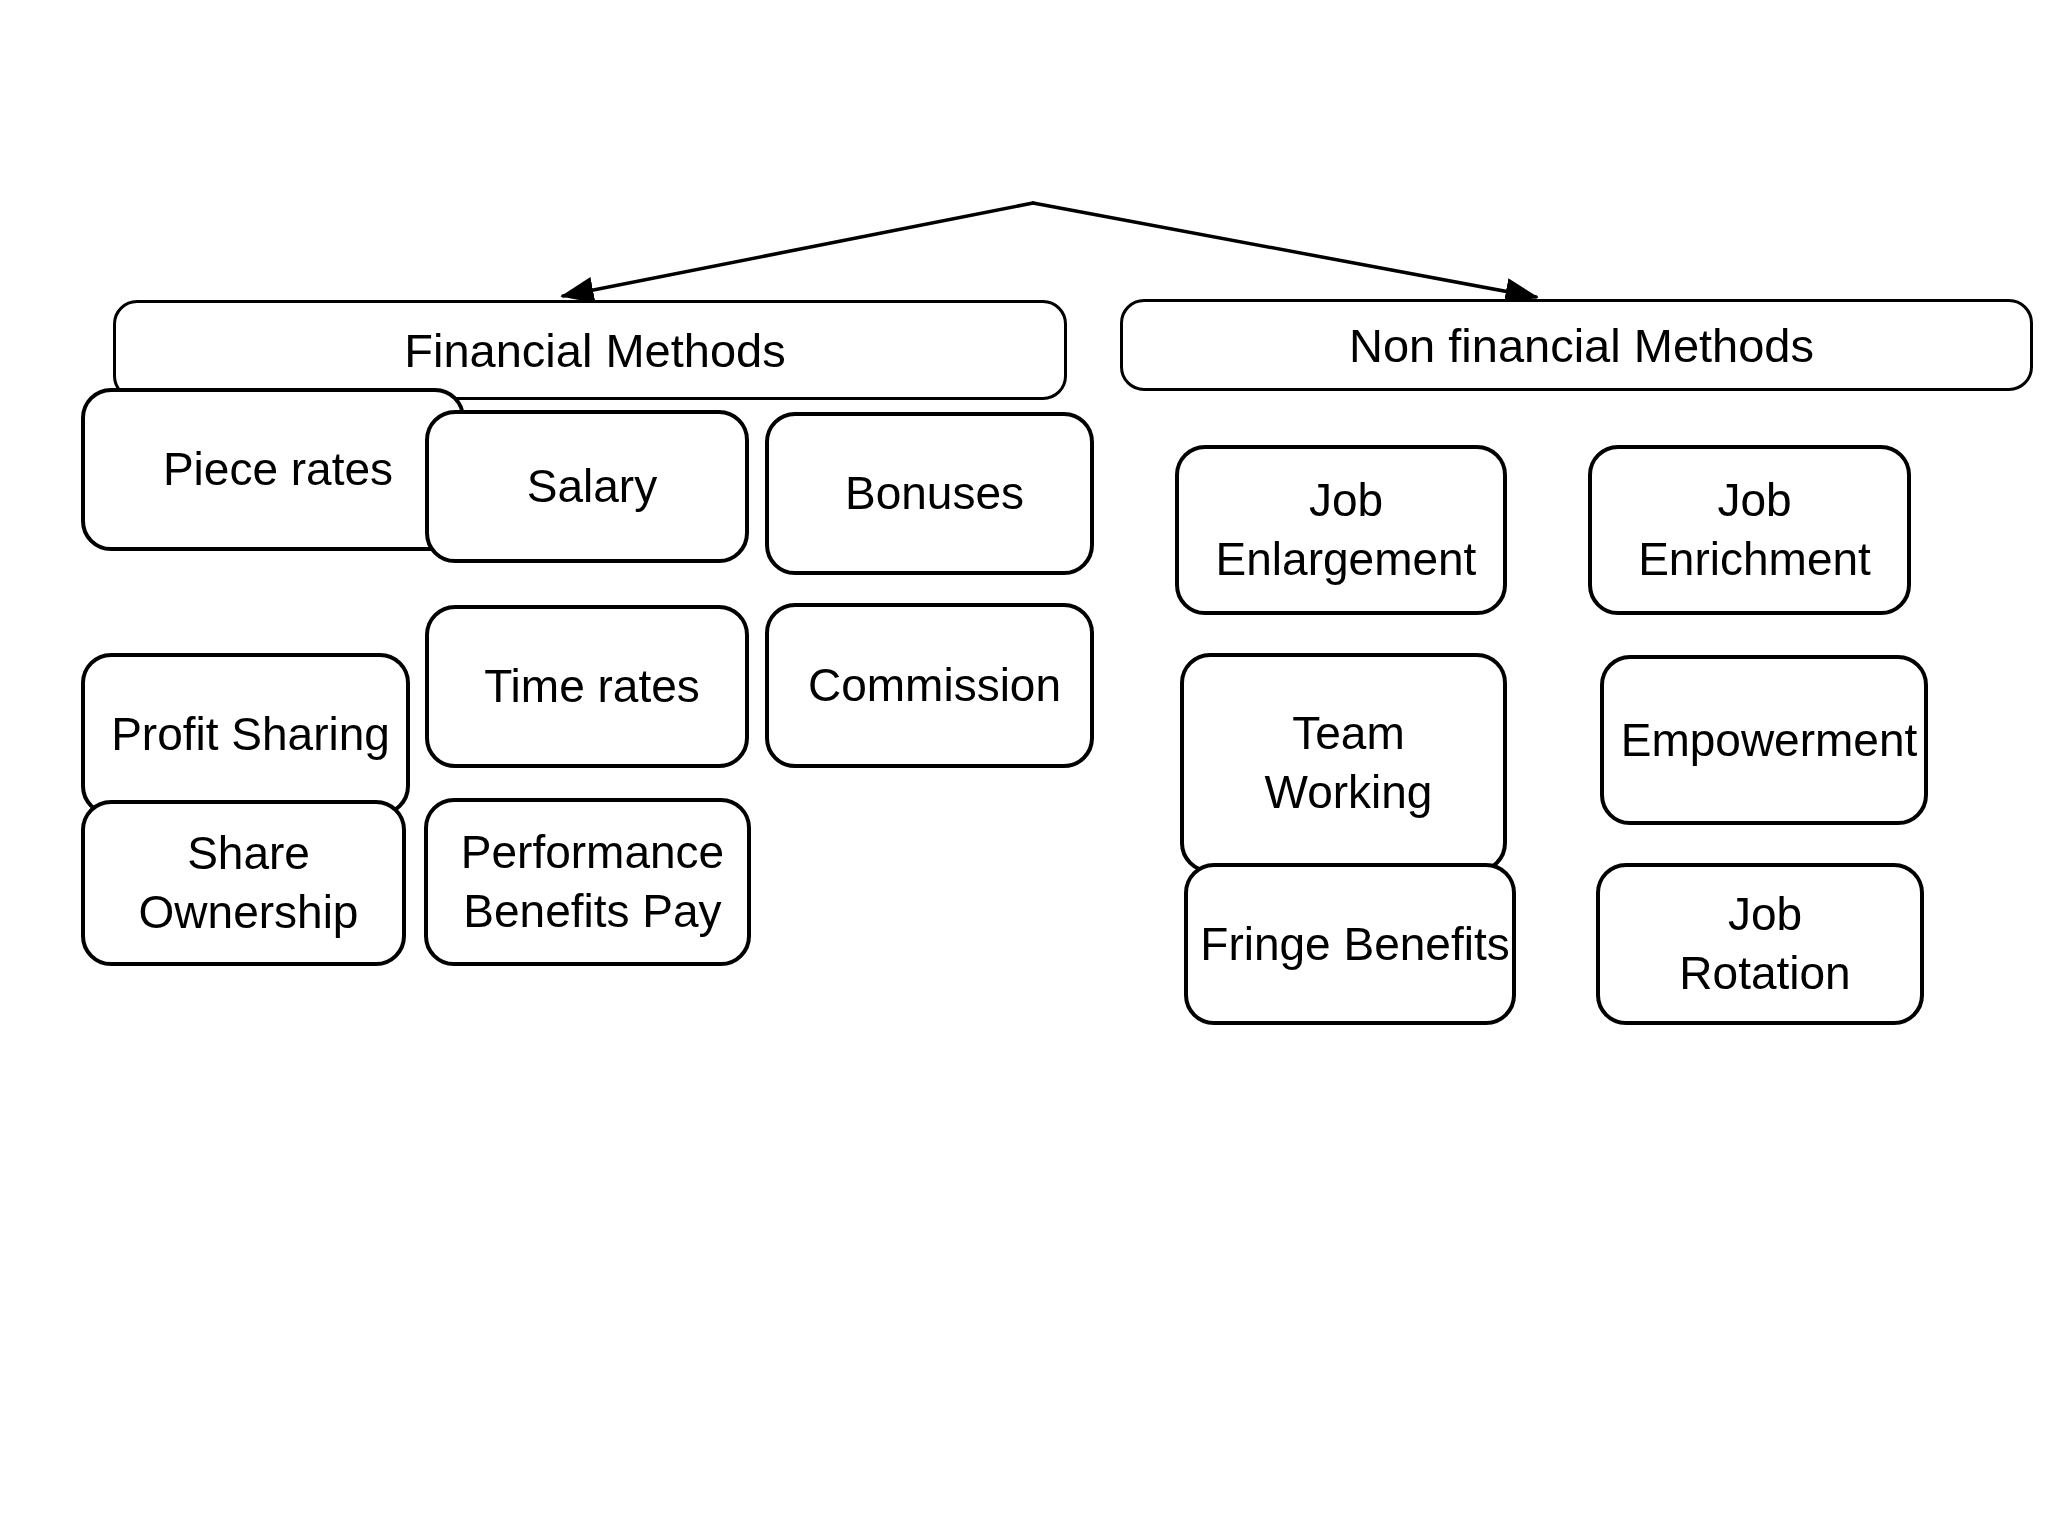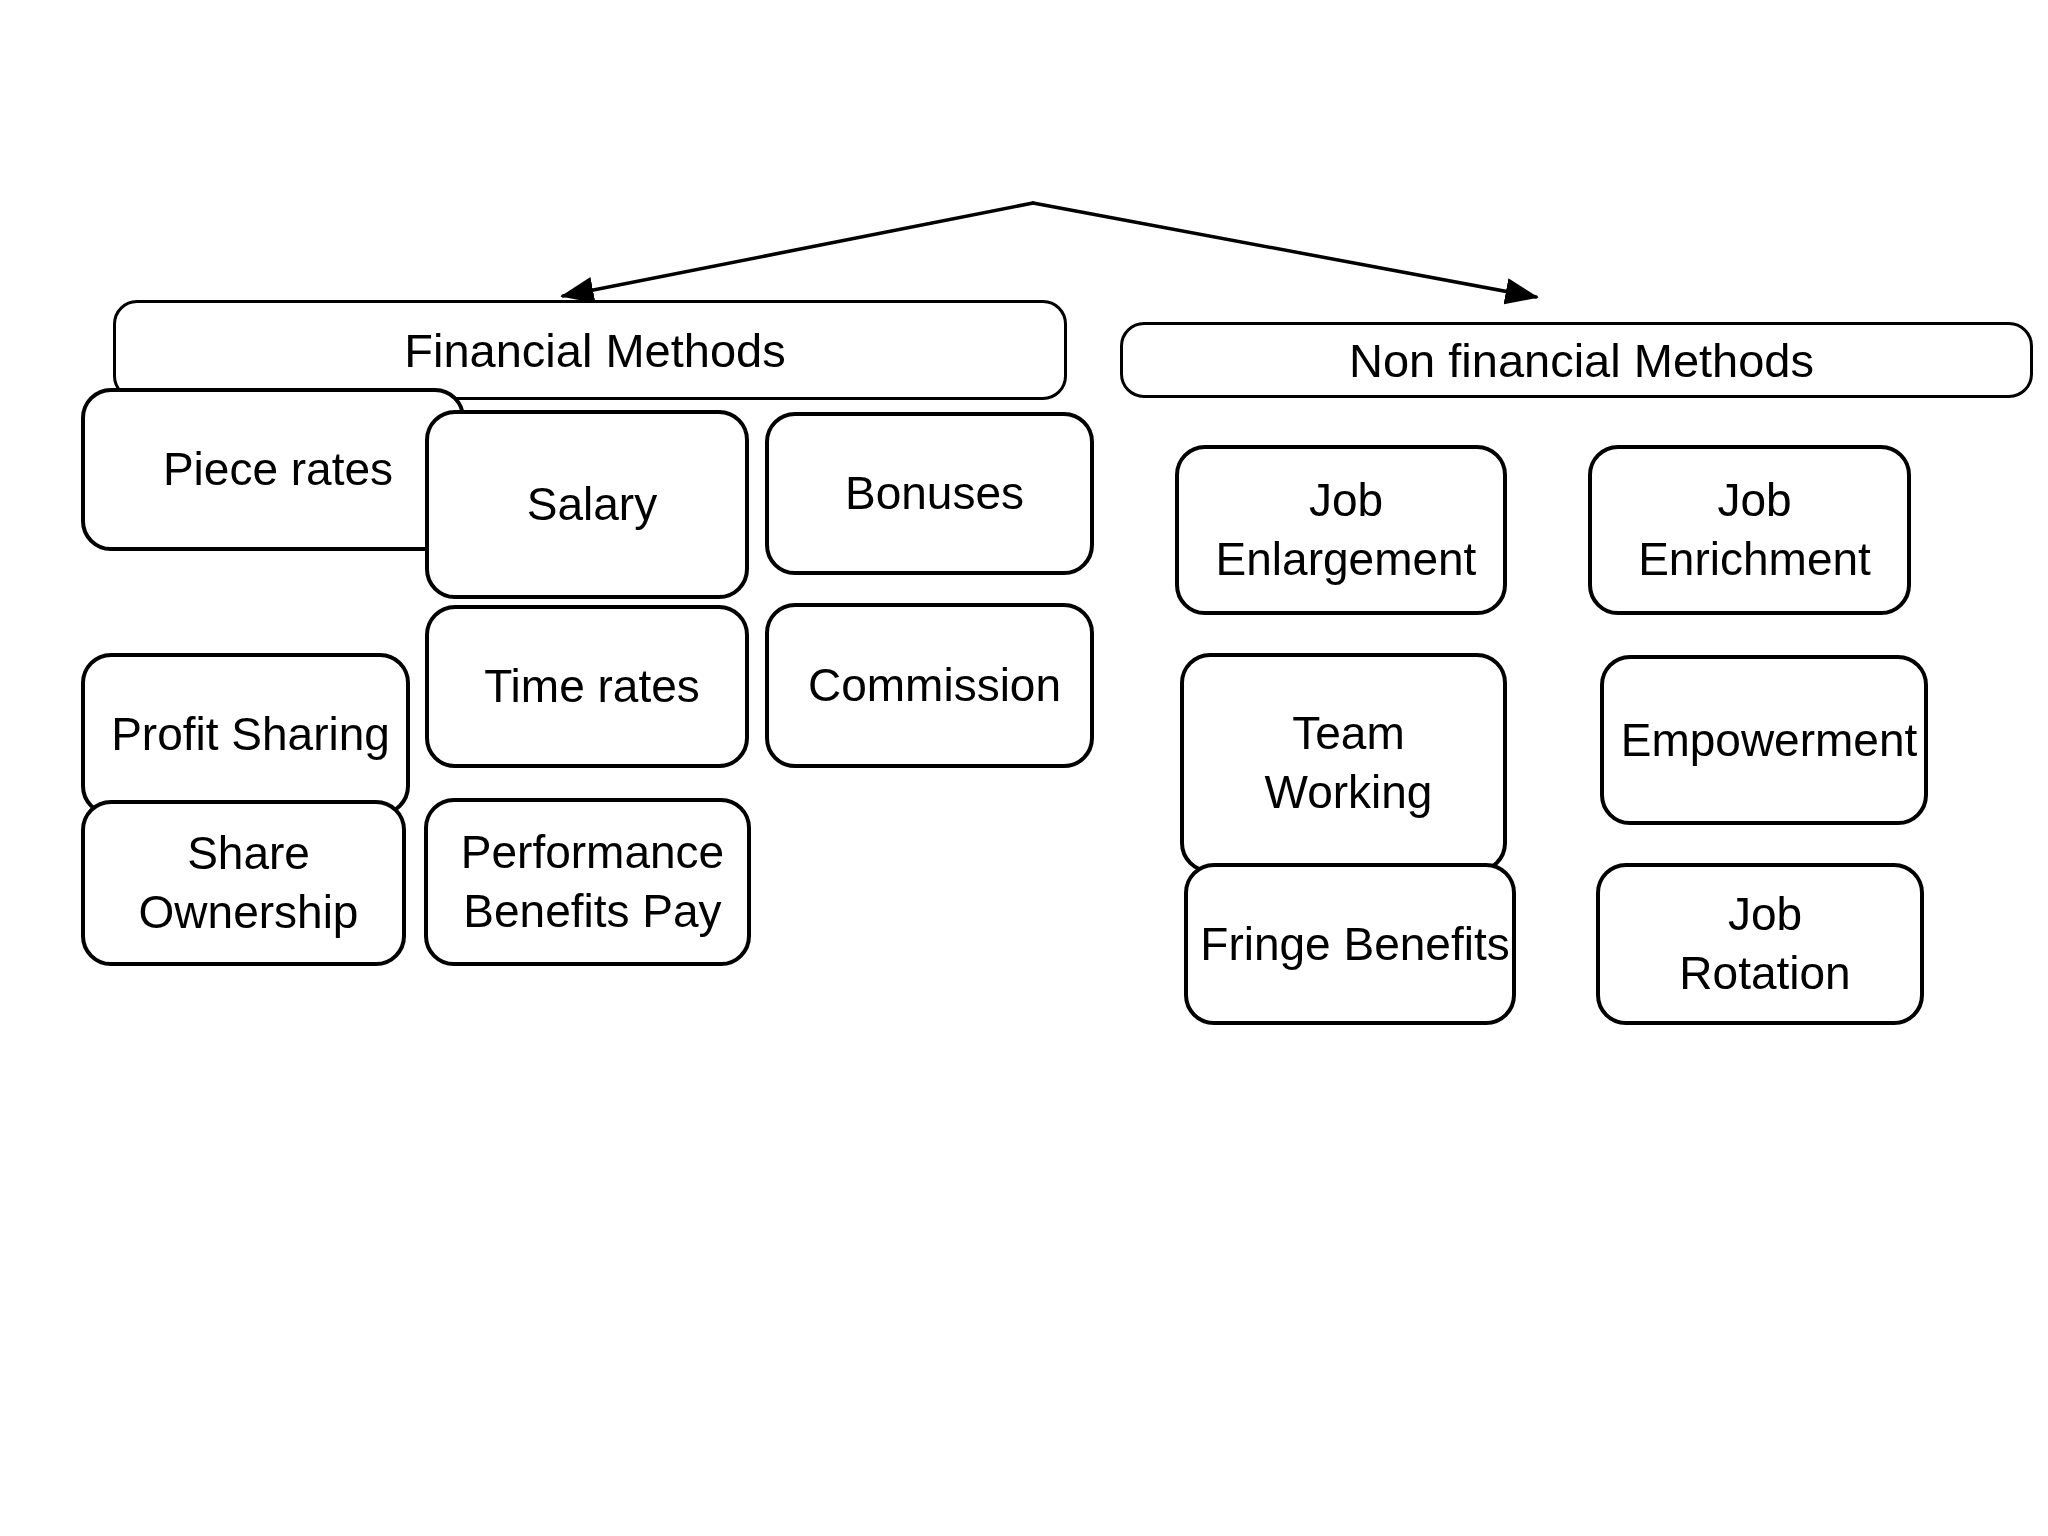--- a/index.html
+++ b/index.html
@@ -59,29 +59,29 @@
       </marker>
     </defs>
     <path d="M 1033 203 L 563 296" stroke="#000000" stroke-width="3.5" fill="none" marker-end="url(#arrowhead)" stroke-linecap="round"></path>
     <path d="M 1033 203 L 1536 297" stroke="#000000" stroke-width="3.5" fill="none" marker-end="url(#arrowhead)" stroke-linecap="round"></path>
   </svg>
 
   <div class="hdr" style="left:113px; top:300px; width:954px; height:100px;">
     <span>Financial Methods</span>
   </div>
 
-  <div class="hdr" style="left:1120px; top:299px; width:913px; height:76px;margin-top:23px;">
+  <div class="hdr" style="left:1120px; top:299px; width:913px; height:92px;">
     <span>Non financial Methods</span>
   </div>
 
   <div class="box" style="left:81px; top:388px; width:384px; height:163px;">
     <span>Piece rates</span>
   </div>
 
-  <div class="box" style="left:425px; top:410px; width:324px; height:189px;">
+  <div class="box" style="left:425px; top:410px; width:324px; height:153px;">
     <span>Salary</span>
   </div>
 
   <div class="box" style="left:765px; top:412px; width:329px; height:163px;">
     <span>Bonuses</span>
   </div>
 
   <div class="box" style="left:81px; top:605px; width:329px; height:163px;margin-top:48px;">
     <span>Profit Sharing</span>
   </div>

